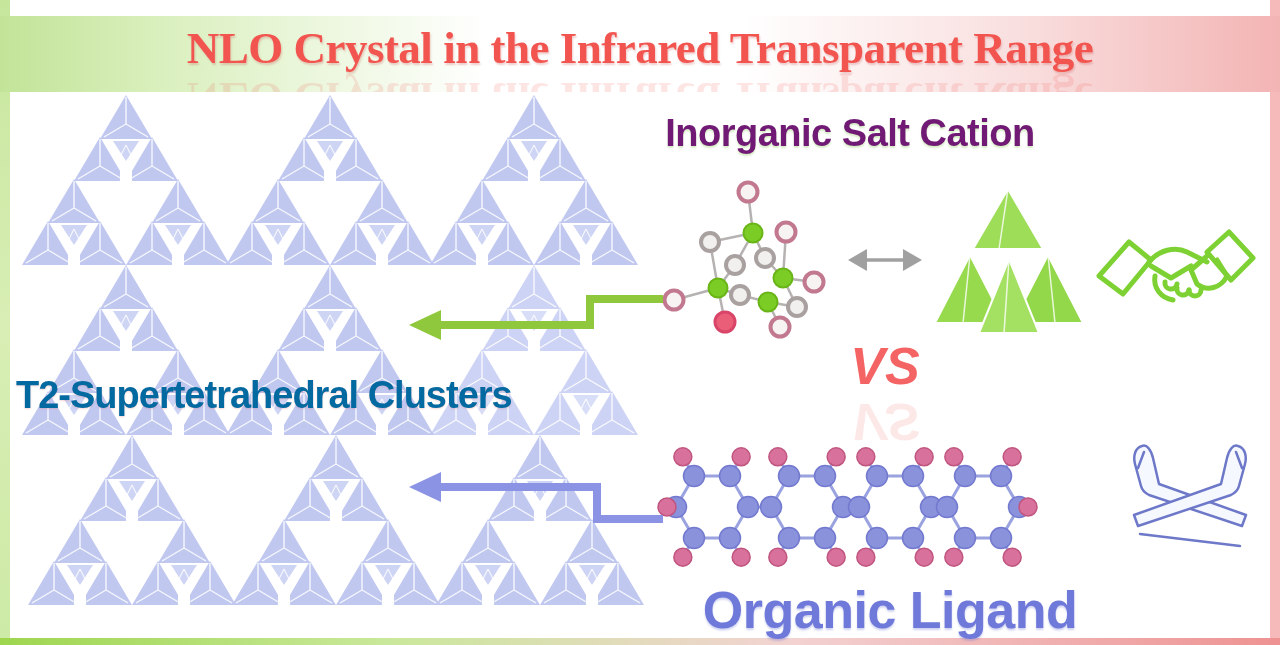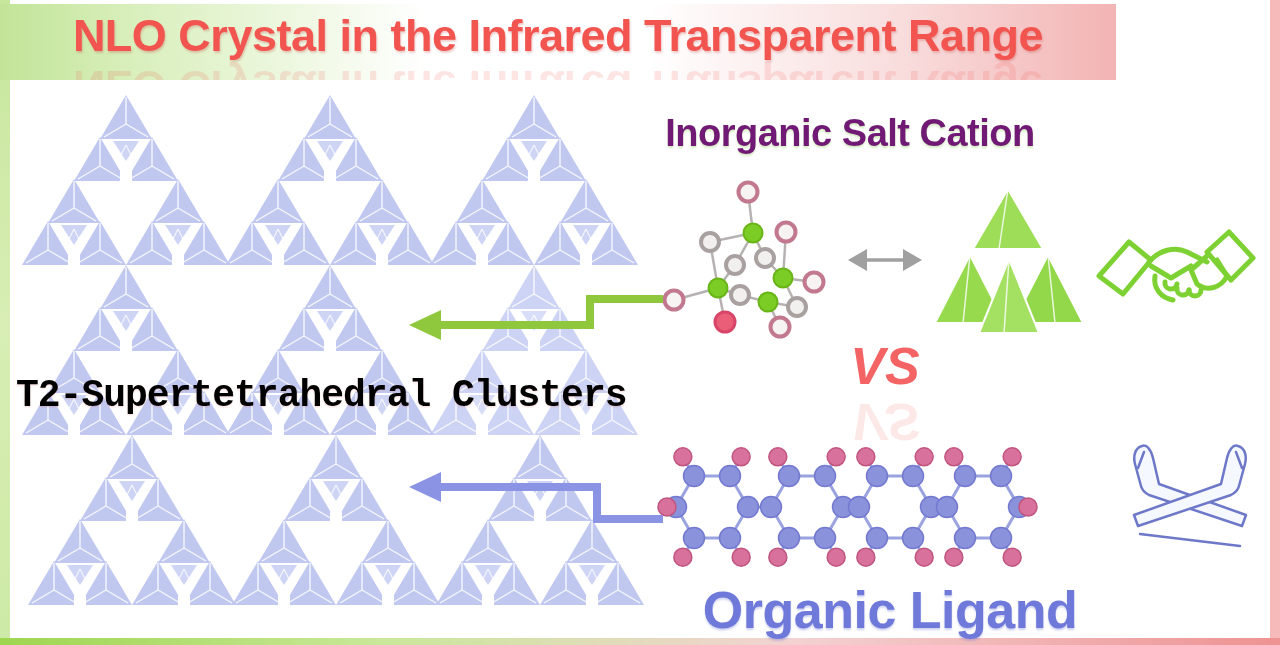--- a/index.html
+++ b/index.html
@@ -6,30 +6,30 @@
   body{width:1280px;height:645px;position:relative;overflow:hidden;background:#fff;
        font-family:"Liberation Sans",sans-serif;}
   .abs{position:absolute;}
   
   .edge-left{left:0;top:0;width:10px;height:645px;
     background:linear-gradient(180deg,#c6e69c,#d8eeb4 50%,#cdeaa6);}
   .edge-right{right:0;top:0;width:10px;height:645px;background:#f7baba;}
   .edge-bottom{left:0;bottom:0;width:1280px;height:7px;
     background:linear-gradient(90deg,#9ed64f,#c9e89a 30%,#f3d2d2 62%,#ee9292);}
   
-  .banner{left:0;top:4px;width:1116px;height:76px;overflow:hidden;z-index:5;
-    background:linear-gradient(90deg,#c2e498 0%,#d9efbc 12%,#ffffff 38%,#ffffff 58%,#f9dede 80%,#f3b4b4 100%);}
+  .banner{left:0;top:16px;width:1280px;height:76px;overflow:hidden;z-index:5;
+    background:linear-gradient(90deg,#c2e498 0%,#d9efbc 12%,#ffffff 38%,#ffffff 58%,#f9dede 80%,#f3b4b4 100%);font-family:Liberation Serif, serif;}
   .title{left:0;top:6px;width:100%;text-align:center;font-weight:bold;font-size:45px;
     letter-spacing:-.5px;color:#f2554f;text-shadow:1px 2px 2px rgba(190,60,60,.25);}
   .title-reflect{left:0;top:56px;width:100%;text-align:center;font-weight:bold;font-size:45px;
     letter-spacing:-.5px;color:#f2554f;transform:scaleY(-1);opacity:.15;filter:blur(.6px);}
   
   .cluster-field{left:0;top:92px;z-index:1;}
   .caption{left:16px;top:374px;font-weight:bold;font-size:38px;letter-spacing:-1px;
-    color:#000000;z-index:3;text-shadow:0 1px 2px rgba(220,90,90,.25);font-family:Liberation Mono, monospace;}
+    color:#0369a1;z-index:3;text-shadow:0 1px 2px rgba(220,90,90,.25);}
   
   .inorganic-heading{left:640px;top:112px;width:420px;text-align:center;font-weight:bold;
     font-size:38px;letter-spacing:-.5px;color:#701a75;text-shadow:0 2px 2px rgba(120,190,60,.3);z-index:3;}
   .organic-heading{left:660px;top:580px;width:460px;text-align:center;font-weight:bold;
     font-size:52px;letter-spacing:-.5px;color:#6f79d9;text-shadow:0 2px 2px rgba(100,110,210,.3);z-index:3;}
   .versus{left:840px;top:336px;width:90px;text-align:center;font-weight:bold;font-style:italic;
     font-size:52px;color:#f56464;z-index:3;}
   .versus-reflect{left:840px;top:392px;width:90px;text-align:center;font-weight:bold;font-style:italic;
     font-size:52px;color:#f56464;transform:scaleY(-1);opacity:.14;filter:blur(.6px);z-index:2;}
   svg{display:block;}

